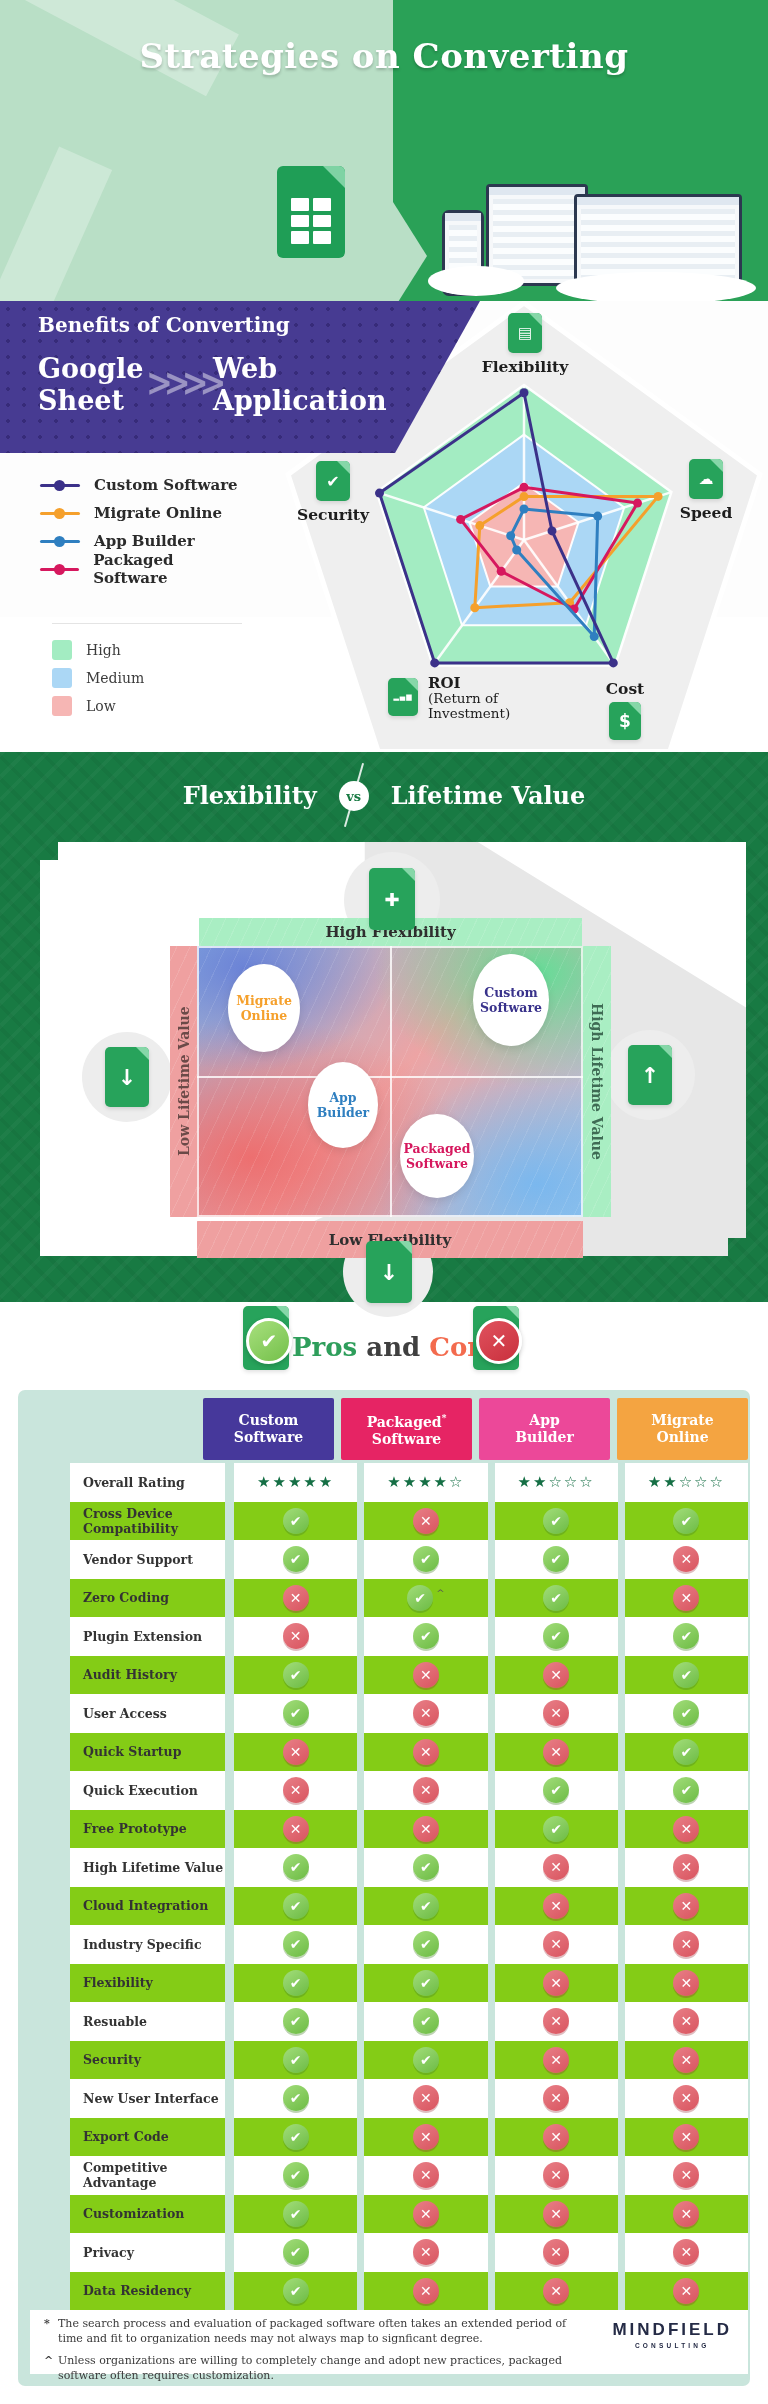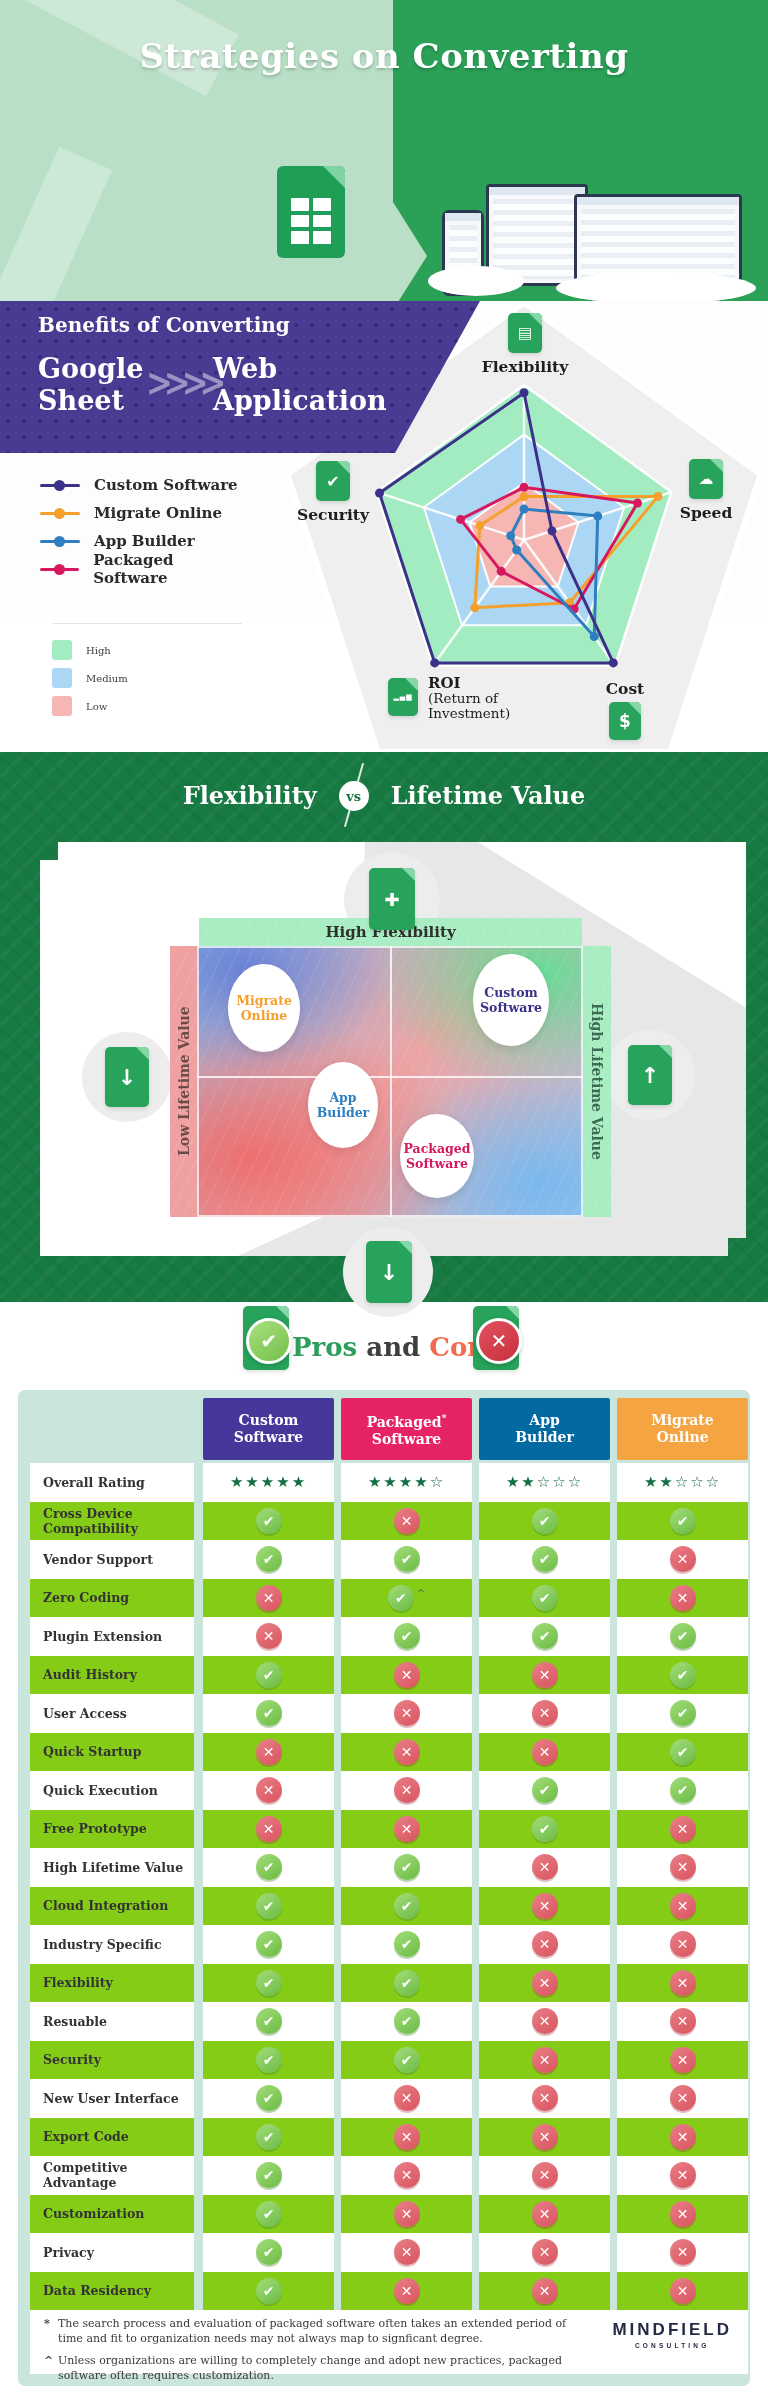--- a/index.html
+++ b/index.html
@@ -48,21 +48,21 @@
   .chvs span{display:inline-block;margin-right:-9px;transform:scaleY(1.25);}
   
   .legend{position:absolute;left:40px;top:170px;width:210px;}
   .l-row{display:flex;align-items:center;height:28px;}
   .lseg{position:relative;width:40px;height:3px;margin-right:14px;border-radius:2px;}
   .lseg i{position:absolute;left:14px;top:-4px;width:11px;height:11px;border-radius:50%;}
   .l-name{font-size:15px;font-weight:bold;color:#2b2b2b;}
   .levels{position:absolute;left:52px;top:322px;width:190px;border-top:1px solid #e4e4e4;padding-top:12px;}
   .lv-row{display:flex;align-items:center;height:28px;}
   .lv-sw{width:20px;height:20px;border-radius:3px;margin-right:14px;}
-  .lv-name{font-size:10px;color:#3c3c3c;}
+  .lv-name{font-size:14px;color:#3c3c3c;}
   
   .ax{position:absolute;text-align:center;font-size:15.5px;font-weight:bold;color:#1d1d1d;}
   .doc{position:relative;background:#27a35b;border-radius:5px;box-shadow:0 2px 4px rgba(0,0,0,.12);}
   .doc .fold{position:absolute;right:0;top:0;width:0;height:0;border-top:13px solid #86d7a8;border-left:13px solid transparent;border-top-right-radius:5px;}
   .doc .glyph{position:absolute;left:0;right:0;top:50%;transform:translateY(-50%);text-align:center;
     color:#fff;font-family:"DejaVu Sans",sans-serif;font-weight:bold;}
   .ax .doc{margin:0 auto 4px auto;width:34px;height:40px;}
   .ax-flex{left:465px;top:12px;width:120px;}
   .ax-sec{left:283px;top:160px;width:100px;}
   .ax-speed{left:656px;top:158px;width:100px;}
@@ -119,26 +119,26 @@
     font-weight:bold;font-size:20px;box-shadow:0 2px 5px rgba(0,0,0,.18);}
   .pc-badge.ok{background:linear-gradient(145deg,#a8e07e,#74c04a);}
   .pc-badge.no{background:linear-gradient(145deg,#e0525e,#c9303d);}
   .pc-text{position:absolute;left:292px;top:30px;width:186px;text-align:center;font-size:26px;font-weight:bold;white-space:nowrap;}
   .pc-text .w1{color:#2e9e5b;} .pc-text .w2{color:#3f3f3f;} .pc-text .w3{color:#f36b4e;}
   .tbl{position:absolute;left:18px;top:88px;width:732px;height:996px;background:#c9e5dc;border-radius:7px;}
   .chip{position:absolute;top:8px;width:131px;height:62px;border-radius:2px;color:#fff;text-align:center;
     font-size:14px;font-weight:bold;line-height:17px;display:flex;flex-direction:column;justify-content:center;}
   .chip sup{font-size:9px;}
   .chip1{left:185px;background:#46389b;} .chip2{left:323px;background:#e62464;}
-  .chip3{left:461px;background:#0369a1;} .chip4{left:599px;background:#f4a441;}
+  .chip3{left:461px;background:#ec4899;} .chip4{left:599px;background:#f4a441;}
   .rows{position:absolute;left:12px;top:73px;width:718px;}
   .t-row{display:flex;height:38.5px;}
   .t-cell{display:flex;align-items:center;justify-content:center;}
   .t-label{width:164px;justify-content:flex-start;padding-left:13px;box-sizing:border-box;
-    font-size:12.5px;font-weight:bold;color:#333;margin-right:9px;}
+    font-size:12.5px;font-weight:bold;color:#333;margin-right:9px;margin-left:40px;}
   .t-val{width:131px;margin-right:7px;} .t-val:last-child{margin-right:0;}
   .bg0{background:#ffffff;} .bg1{background:#84cc16;}
   .mark{width:26px;height:26px;border-radius:50%;display:flex;align-items:center;justify-content:center;
     color:#fff;font-family:"DejaVu Sans",sans-serif;font-weight:bold;font-size:14px;}
   .mark.check{background:linear-gradient(145deg,#a2dd7a,#6cbb44);box-shadow:0 2px 0 rgba(70,130,40,.35);}
   .mark.cross{background:linear-gradient(145deg,#e87f87,#d9545f);box-shadow:0 2px 0 rgba(150,40,50,.30);}
   .cellsup{font-size:10px;color:#555;margin-left:3px;align-self:flex-start;margin-top:8px;}
   .stars{font-size:15px;color:#156f45;letter-spacing:2px;}
   .fnotes{position:absolute;left:12px;top:920px;width:718px;height:64px;background:#fff;}
   .fn{display:flex;margin:7px 0 0 14px;width:540px;font-size:11px;color:#3a3a3a;line-height:1.35;}
@@ -360,20 +360,23 @@
 
     <div class="qbar green" style="left:199px;top:166px;width:383px;height:28px;">
       <span>High Flexibility</span>
     </div>
     <div class="qbar pink vert up" style="left:170px;top:194px;width:27px;height:271px;color:#6b4a48;">
       <span>Low Lifetime Value</span>
     </div>
     <div class="qbar green vert" style="left:583px;top:194px;width:28px;height:271px;color:#3f6b54;">
       <span>High Lifetime Value</span>
     </div>
+    <div class="qbar pink" style="left:197px;top:469px;width:386px;height:37px;">
+      <span>Low Flexibility</span>
+    </div>
 
     <div class="q-plot">
       <div class="q-mid-v"></div>
       <div class="q-mid-h"></div>
     </div>
 
     <div class="q-item q-migrate" style="left:228px;top:212px;width:72px;height:88px;">Migrate Online</div>
     <div class="q-item q-custom" style="left:473px;top:202px;width:76px;height:92px;">Custom Software</div>
     <div class="q-item q-app" style="left:308px;top:310px;width:70px;height:86px;">App Builder</div>
     <div class="q-item q-packaged" style="left:400px;top:362px;width:74px;height:84px;">Packaged Software</div>

